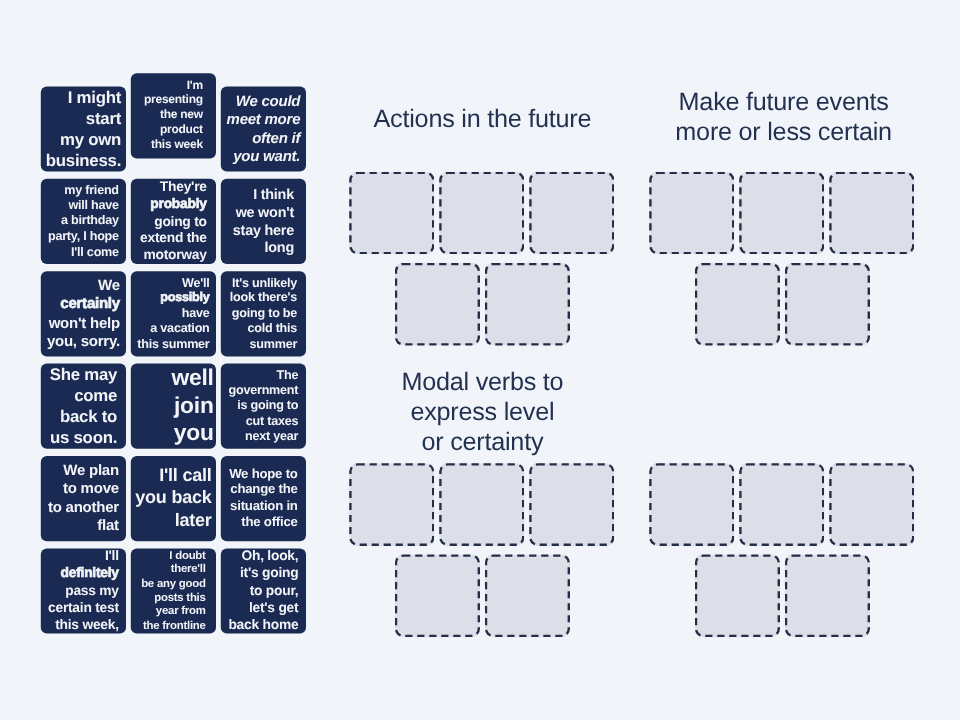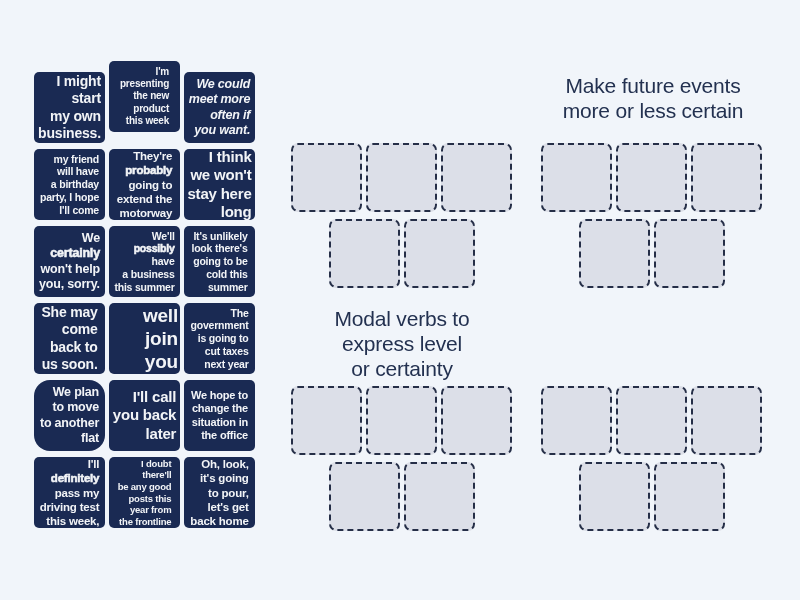--- a/index.html
+++ b/index.html
@@ -79,79 +79,80 @@
       <div class="tile" style="left: 34px; top: 149px; font-size: 10.5px;"><span><span class="seg">my friend</span>
 <span class="seg">will have</span>
 <span class="seg">a birthday</span>
 <span class="seg">party, I hope</span>
 <span class="seg">I'll come</span></span></div>
       <div class="tile" style="left: 109px; top: 149px; font-size: 11.5px;"><span><span class="seg">They're</span>
 <span class="seg b">probably</span>
 <span class="seg">going to</span>
 <span class="seg">extend the</span>
 <span class="seg">motorway</span></span></div>
-      <div class="tile" style="left: 184px; top: 149px; font-size: 15px;"><span><span class="seg">I think</span>
+      <div class="tile" style="left: 184px; top: 149px; font-size: 12px;"><span><span class="seg">I think</span>
 <span class="seg">we won't</span>
 <span class="seg">stay here</span>
 <span class="seg">long</span></span></div>
       <div class="tile" style="left: 34px; top: 226px; font-size: 12.5px;"><span><span class="seg">We</span>
 <span class="seg b">certainly</span>
 <span class="seg">won't help</span>
 <span class="seg">you, sorry.</span></span></div>
       <div class="tile" style="left: 109px; top: 226px; font-size: 10.5px;"><span><span class="seg">We'll</span>
 <span class="seg b">possibly</span>
 <span class="seg">have</span>
-<span class="seg">a business</span>
+<span class="seg">a vacation</span>
 <span class="seg">this summer</span></span></div>
       <div class="tile" style="left: 184px; top: 226px; font-size: 10.5px;"><span><span class="seg">It's unlikely</span>
 <span class="seg">look there's</span>
 <span class="seg">going to be</span>
 <span class="seg">cold this</span>
 <span class="seg">summer</span></span></div>
       <div class="tile" style="left: 34px; top: 303px; font-size: 14px;"><span><span class="seg">She may</span>
 <span class="seg">come</span>
 <span class="seg">back to</span>
 <span class="seg">us soon.</span></span></div>
       <div class="tile" style="left: 109px; top: 303px; font-size: 19px;"><span><span class="seg">I may</span>
 <span class="seg">well join</span>
 <span class="seg">you later</span></span></div>
       <div class="tile" style="left: 184px; top: 303px; font-size: 10.5px;"><span><span class="seg">The</span>
 <span class="seg">government</span>
 <span class="seg">is going to</span>
 <span class="seg">cut taxes</span>
 <span class="seg">next year</span></span></div>
-      <div class="tile" style="left: 34px; top: 380px; font-size: 12.5px; border-radius: 16px;"><span><span class="seg">We plan</span>
+      <div class="tile" style="left: 34px; top: 380px; font-size: 12.5px;"><span><span class="seg">We plan</span>
 <span class="seg">to move</span>
 <span class="seg">to another</span>
 <span class="seg">flat</span></span></div>
       <div class="tile" style="left: 109px; top: 380px; font-size: 15px;"><span><span class="seg">I'll call</span>
 <span class="seg">you back</span>
 <span class="seg">later</span></span></div>
       <div class="tile" style="left: 184px; top: 380px; font-size: 11px;"><span><span class="seg">We hope to</span>
 <span class="seg">change the</span>
 <span class="seg">situation in</span>
 <span class="seg">the office</span></span></div>
       <div class="tile" style="left: 34px; top: 457px; font-size: 11.5px;"><span><span class="seg">I'll</span>
 <span class="seg b">definitely</span>
 <span class="seg">pass my</span>
-<span class="seg">driving test</span>
+<span class="seg">certain test</span>
 <span class="seg">this week,</span></span></div>
       <div class="tile" style="left: 109px; top: 457px; font-size: 9.5px;"><span><span class="seg">I doubt</span>
 <span class="seg">there'll</span>
 <span class="seg">be any good</span>
 <span class="seg">posts this</span>
 <span class="seg">year from</span>
 <span class="seg">the frontline</span></span></div>
       <div class="tile" style="left: 184px; top: 457px; font-size: 11.5px;"><span><span class="seg">Oh, look,</span>
 <span class="seg">it's going</span>
 <span class="seg">to pour,</span>
 <span class="seg">let's get</span>
 <span class="seg">back home</span></span></div>
     </div>
 
+  <div class="cat-title" style="left:280px;top:87px;width:244px;">Actions in the future</div>
 
   <div class="cat-title" style="left:530px;top:73px;width:246px;">Make future events
 more or less certain</div>
 
   <div class="cat-title" style="left:280px;top:306px;width:244px;">Modal verbs to
 express level
 or certainty</div>
 
 
   <div id="zones">

